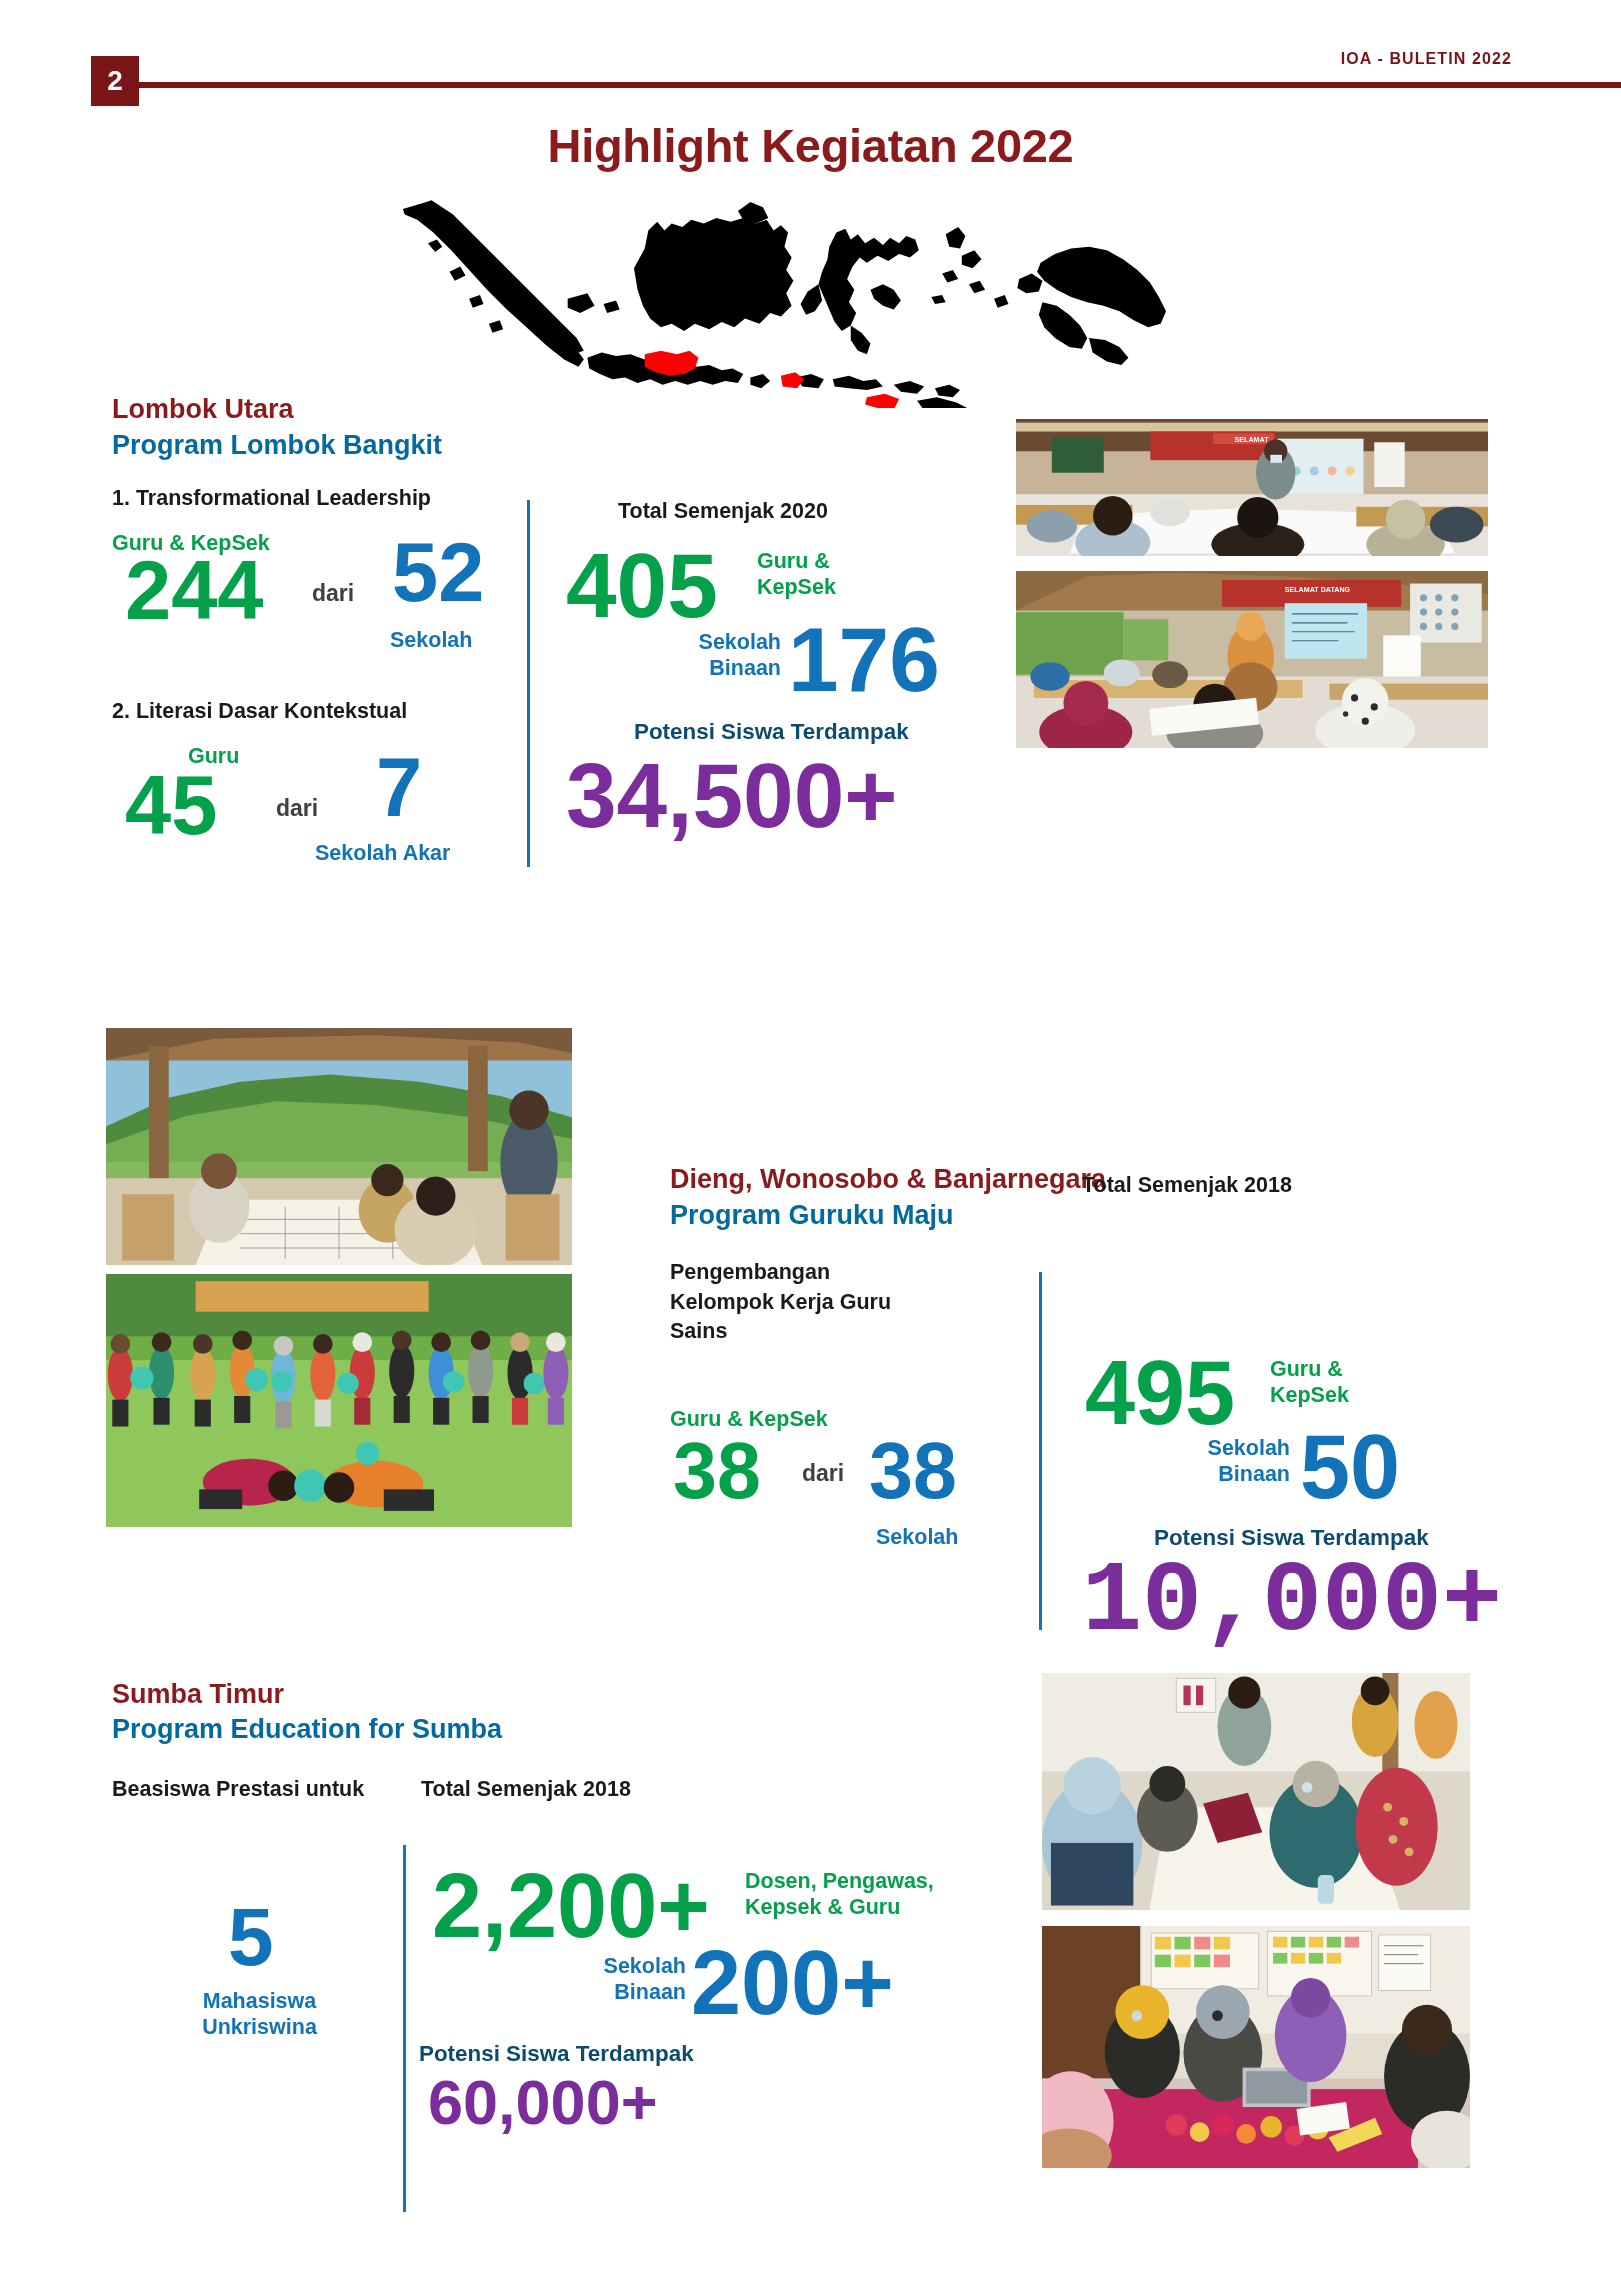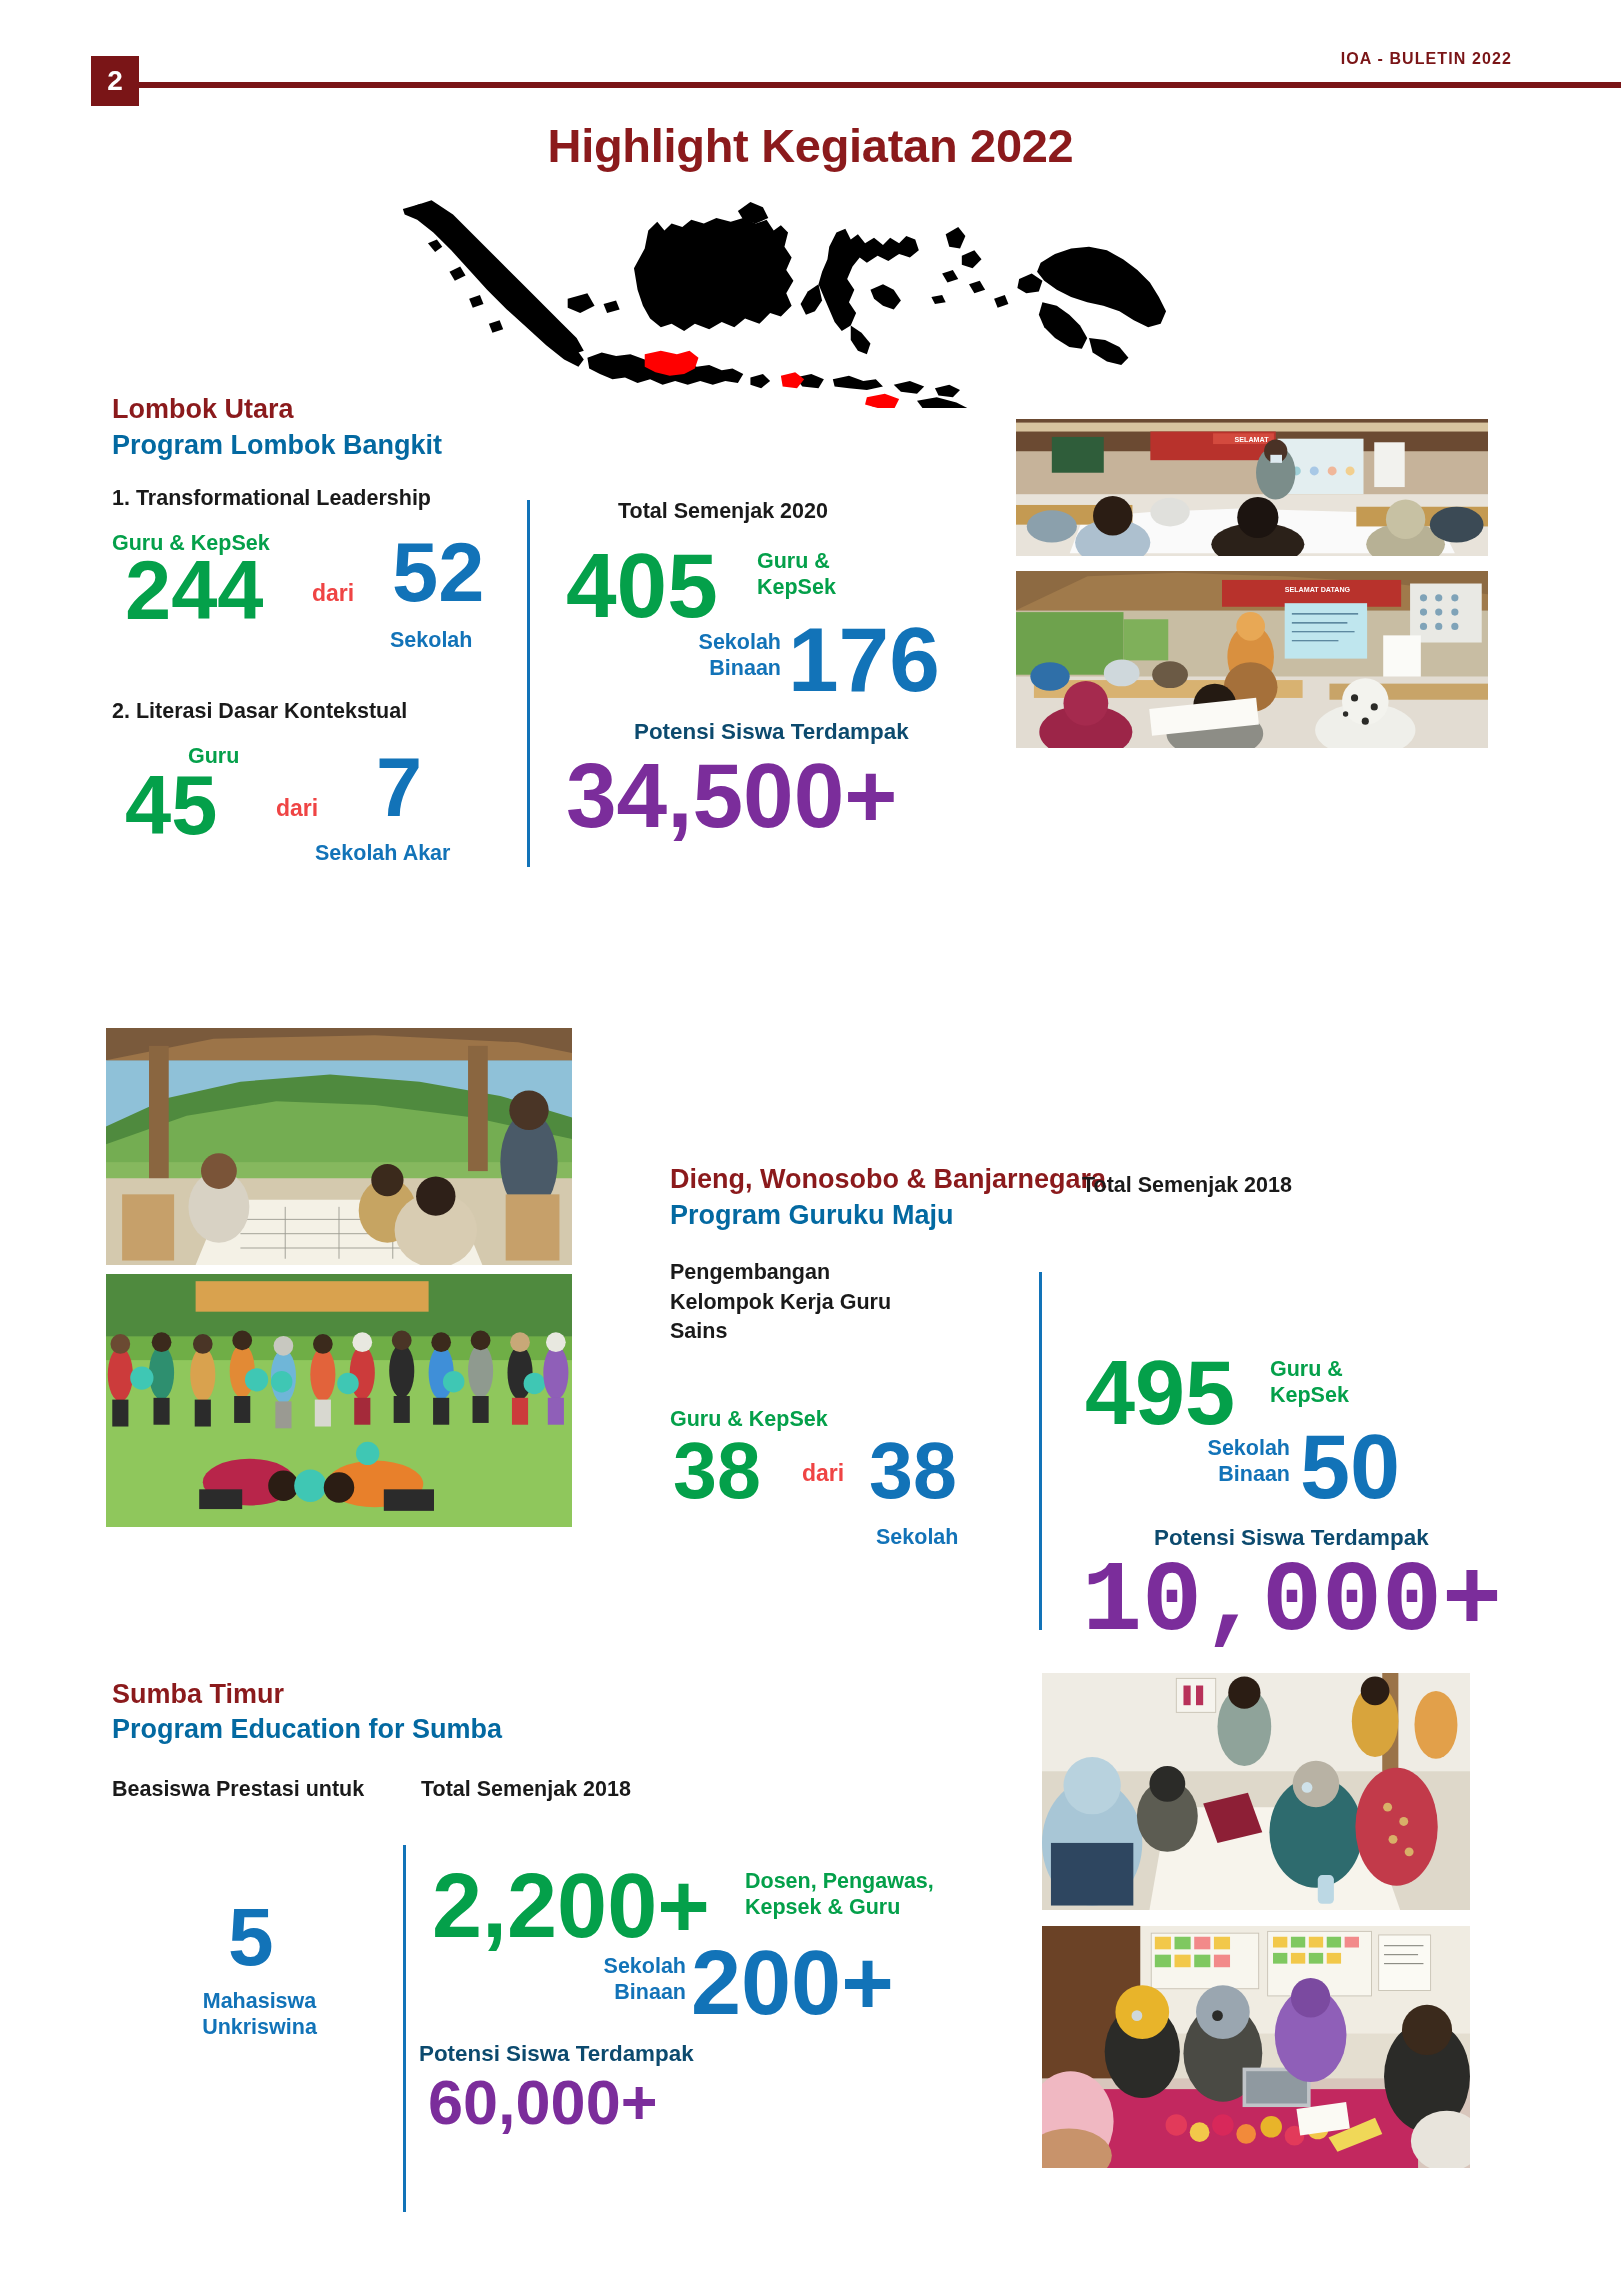--- a/index.html
+++ b/index.html
@@ -92,21 +92,21 @@
   }
 
   .lbl-green { color: #04A04A; font-size: 21.5px; font-weight: bold; line-height: 1.22; }
   .lbl-blue  { color: #1273B8; font-size: 21.5px; font-weight: bold; line-height: 1.22; }
   .lbl-purple{ color: #0c4a6e; font-size: 22.4px; font-weight: bold; line-height: 1.22; }
 
   .num-green { color: #04A04A; font-weight: bold; line-height: 0.92; }
   .num-blue  { color: #1273B8; font-weight: bold; line-height: 0.92; }
   .num-purple{ color: #7B2D9B; font-weight: bold; line-height: 0.92; }
 
-  .dari { color: #ef4444; font-size: 23px; font-weight: bold; }
+  .dari { color: #404040; font-size: 23px; font-weight: bold; }
 
   .vdiv { position: absolute; width: 2.7px; background: #1273B8; }
 
   .photo {
     position: absolute;
     overflow: hidden;
     background: #cfd6da;
   }
   .photo svg { width: 100%; height: 100%; display: block; }
 

